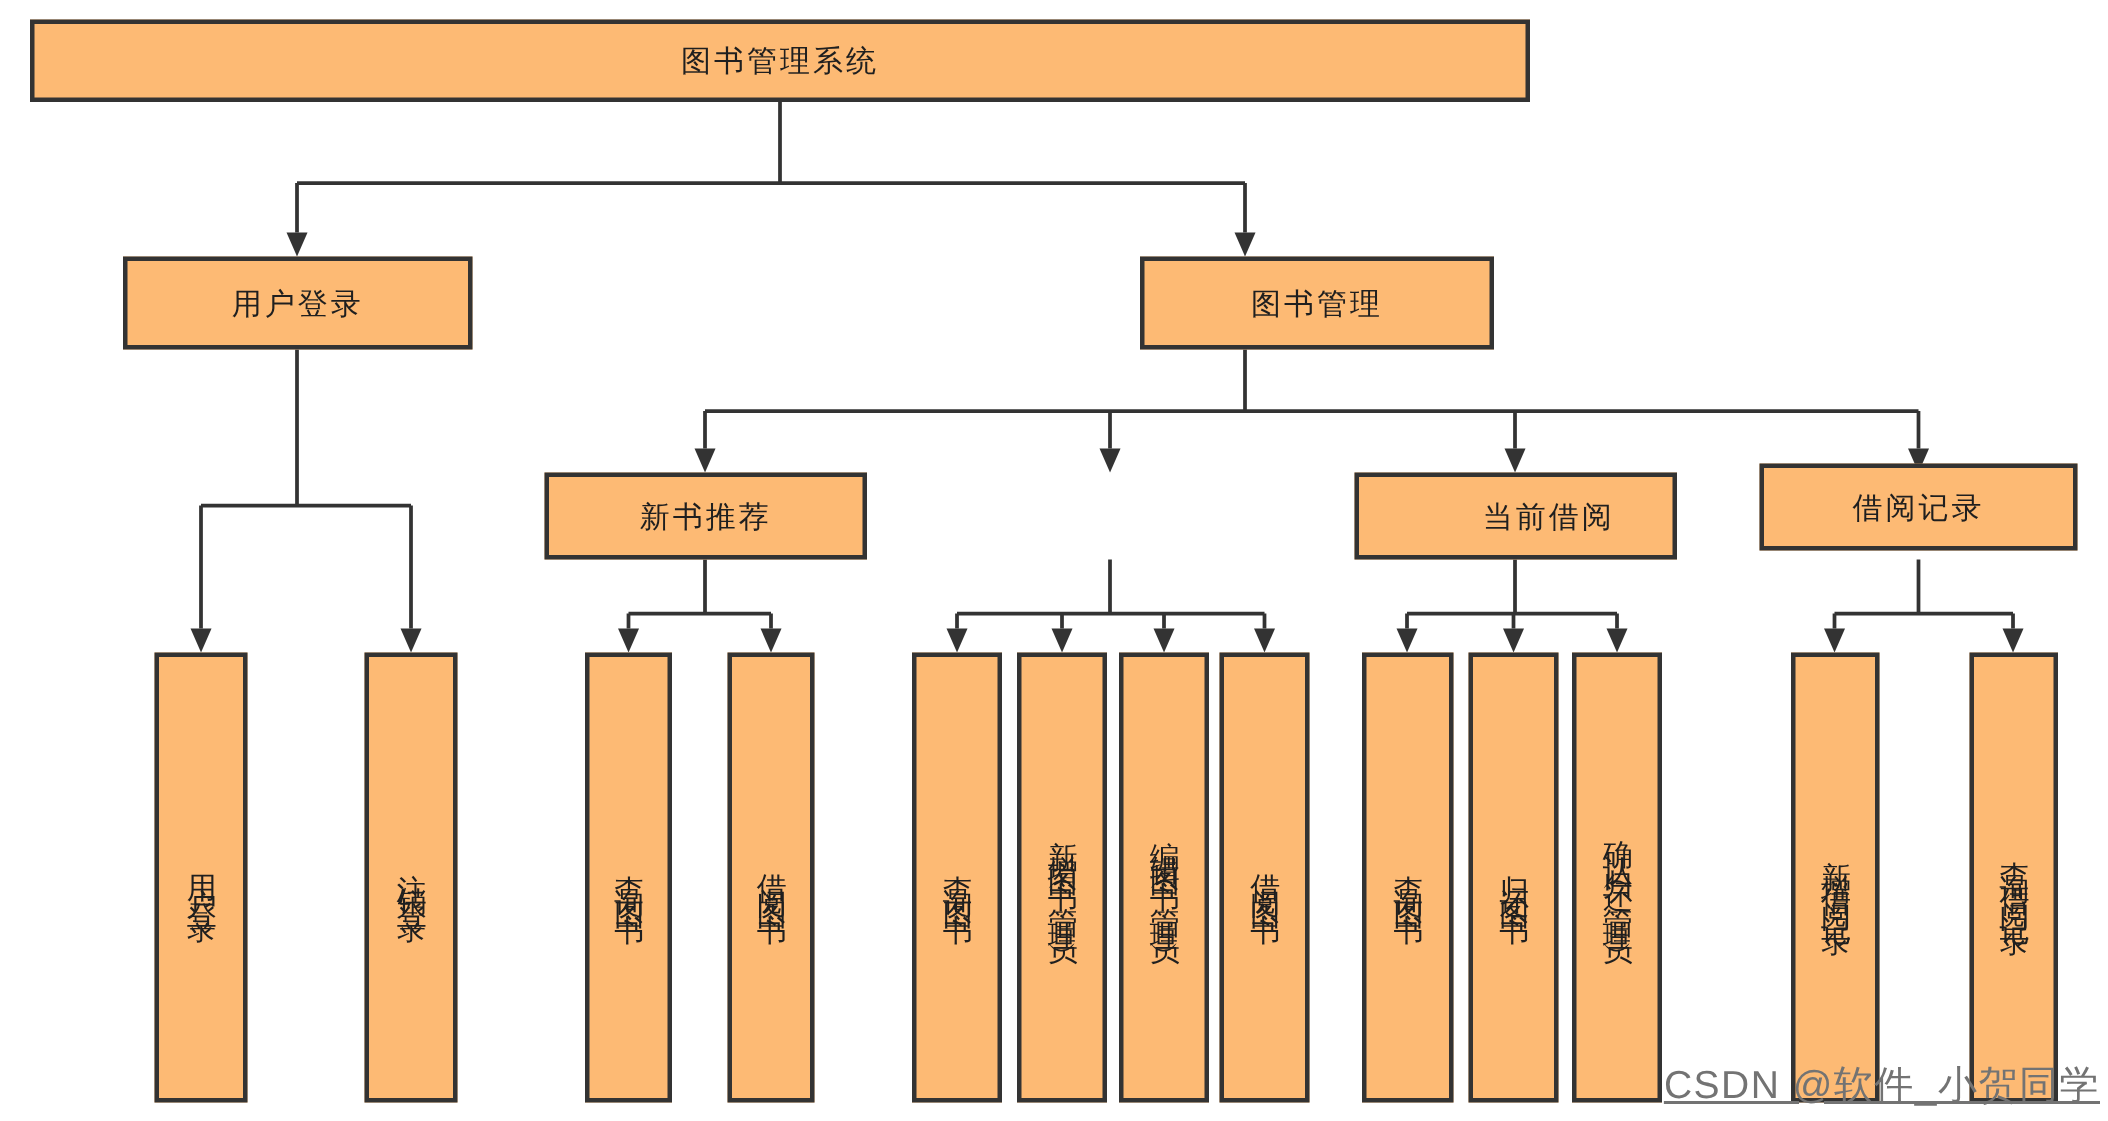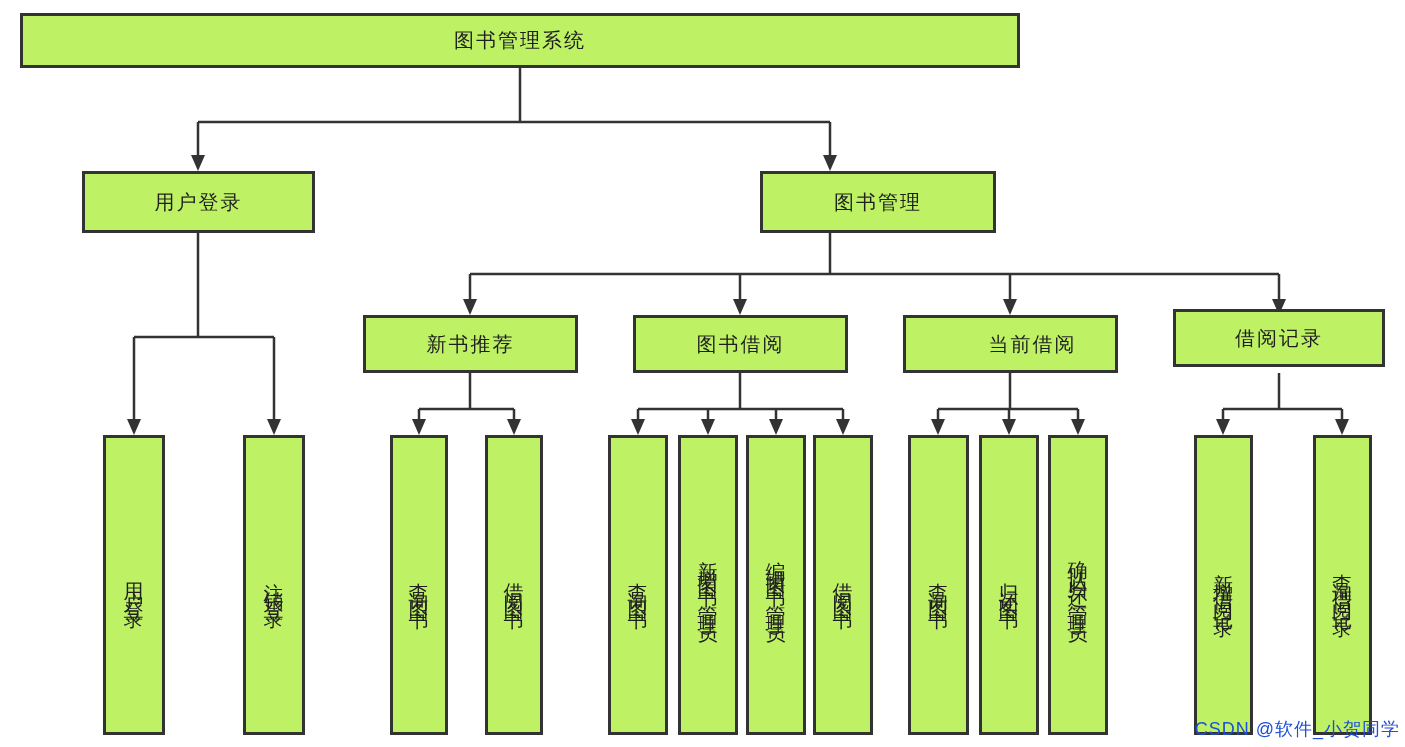--- a/index.html
+++ b/index.html
@@ -18,21 +18,21 @@
   #edges {
     position: absolute;
     left: 0;
     top: 0;
     z-index: 1;
   }
   .box {
     position: absolute;
     box-sizing: border-box;
     border: 3px solid #333333;
-    background: #bef264;
+    background: #fdba74;
     display: flex;
     align-items: center;
     justify-content: center;
     z-index: 2;
     color: #1f1f1f;
   }
   .hlabel {
     font-size: 20px;
     letter-spacing: 2px;
     white-space: nowrap;
@@ -41,25 +41,26 @@
     writing-mode: vertical-rl;
     text-orientation: mixed;
     font-size: 20px;
     letter-spacing: 9px;
     line-height: 1;
   }
   .watermark {
     position: absolute;
     right: 5px;
     bottom: 6px;
-    font-size: 18px;
-    color: #1d4ed8;
+    font-size: 26px;
+    color: #737373;
     letter-spacing: 1px;
     z-index: 3;
     white-space: nowrap;
+    text-decoration: underline;
   }
 </style>
 </head>
 <body>
 
 <div id="canvas">
 
   <svg id="edges" width="1405" height="747">
     <defs>
       <marker id="arrow" markerUnits="userSpaceOnUse" markerWidth="20" markerHeight="20" refX="2" refY="10" orient="auto">
@@ -117,23 +118,20 @@
   <div class="box" style="left:82px; top:171px; width:233px; height:62px;">
     <span class="hlabel">用户登录</span>
   </div>
   <div class="box" style="left:712px; top:171px; width:236px; height:62px;margin-left:48px;">
     <span class="hlabel">图书管理</span>
   </div>
 
   <div class="box" style="left:363px; top:315px; width:215px; height:58px;">
     <span class="hlabel">新书推荐</span>
   </div>
-  <div class="box" style="left:633px; top:315px; width:215px; height:58px;">
-    <span class="hlabel">图书借阅</span>
-  </div>
   <div class="box" style="left:903px; top:315px; width:215px; height:58px;padding-left:44px;">
     <span class="hlabel">当前借阅</span>
   </div>
   <div class="box" style="left:1173px; top:309px; width:212px; height:58px;">
     <span class="hlabel">借阅记录</span>
   </div>
 
   <div class="box" style="left:103px; top:435px; width:62px; height:300px;">
     <span class="vlabel">用户登录</span>
   </div>

